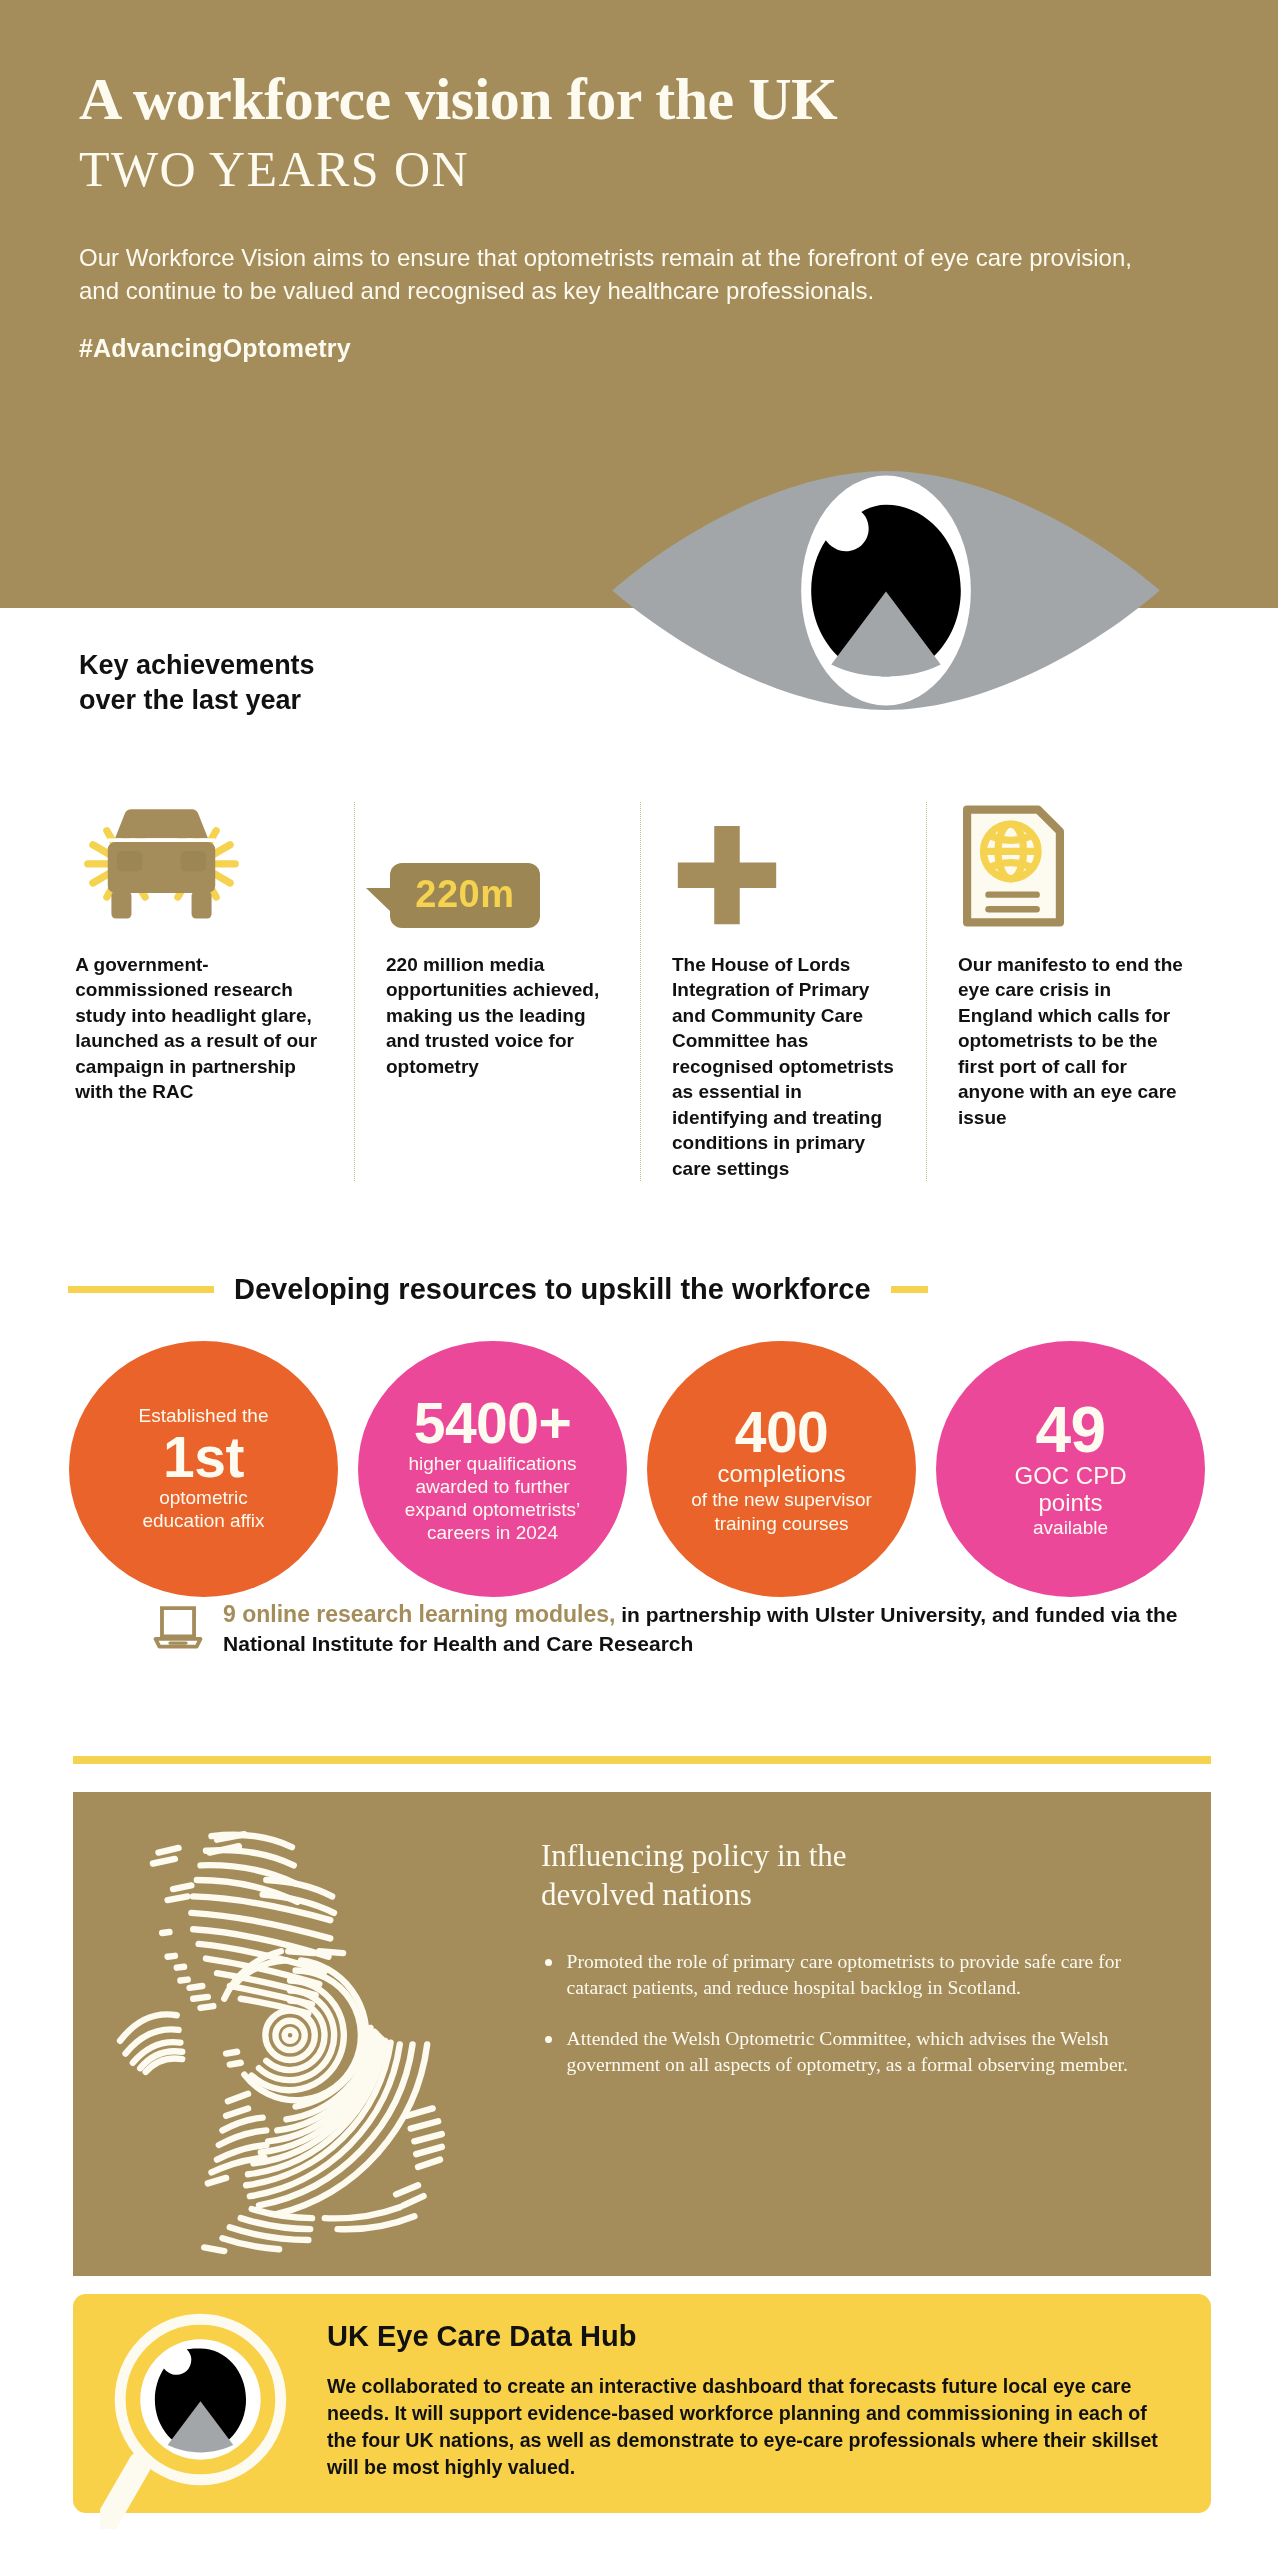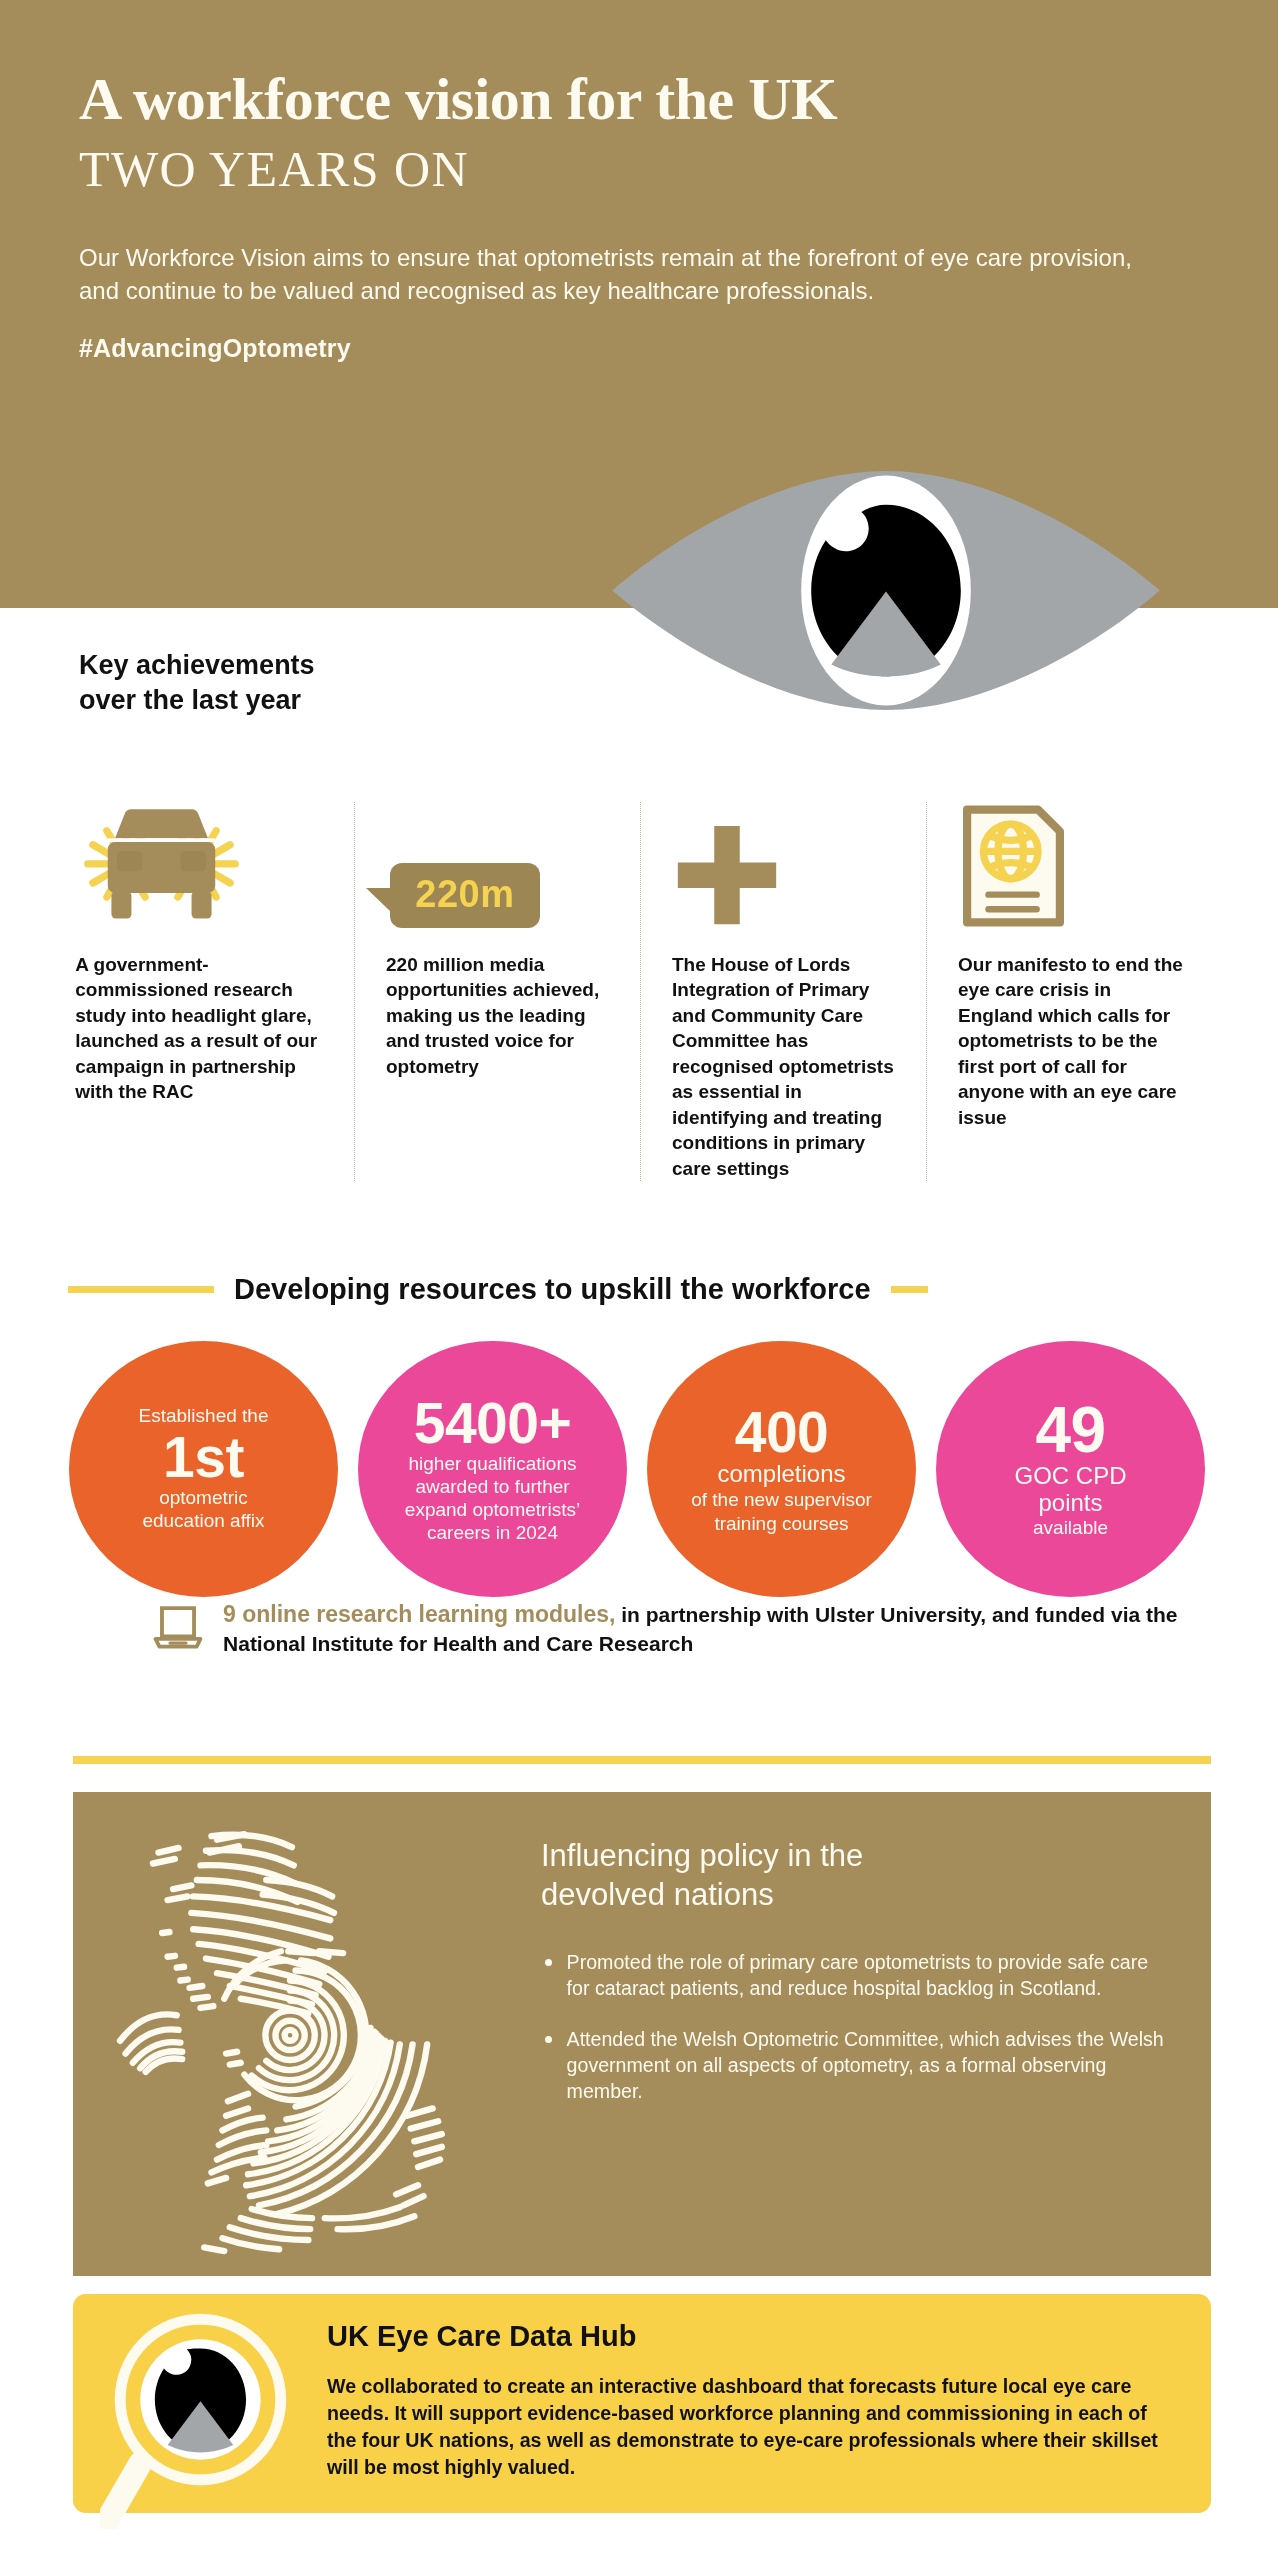--- a/index.html
+++ b/index.html
@@ -224,20 +224,21 @@
   }
 
   
   .policy{
     position:absolute;
     left:73px; top:1792px;
     width:1138px;
     height:484px;
     background:#a48d5b;
     overflow:hidden;
+    font-family:Liberation Serif, serif;
   }
   .policy-map{
     position:absolute;
     left:16.4px; top:12.8px;
     width:457px; height:457px;
   }
   .policy-body{
     position:absolute;
     left:468px; top:44px;
     width:630px;

